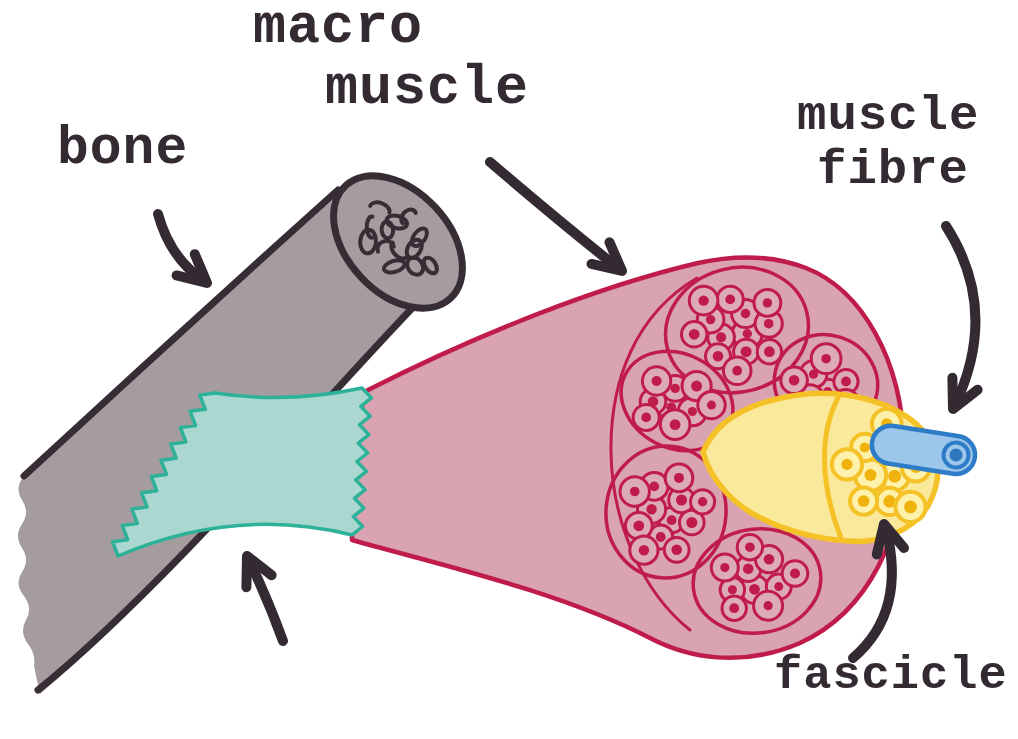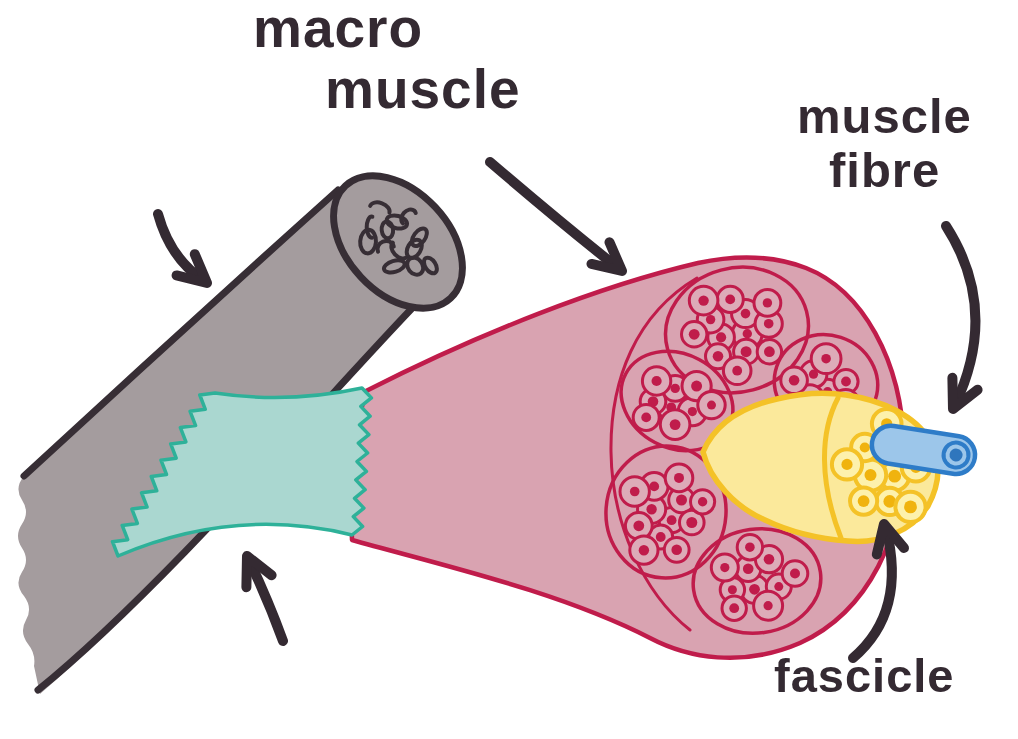--- a/index.html
+++ b/index.html
@@ -1,30 +1,30 @@
 <!DOCTYPE html>
 <html style="--ink: #342a32; --background: #ffffff; --bone_fill: #a49c9e; --bone_outline: #372e35; --muscle_fill: #d9a3b1; --muscle_fibre_fill: #ddabb8; --muscle_outline: #c01c4b; --tendon_fill: #aad7d0; --tendon_outline: #2eb199; --fascicle_fill: #fbe99b; --fascicle_face_fill: #fdf1ac; --fascicle_outline: #f4c227; --fascicle_dot: #f0b30e; --fibre_fill: #9cc6ea; --fibre_outline: #2e7cc8; --fibre_core: #2f76bd;"><head>
 <meta charset="utf-8">
 <style>
   html,body{margin:0;padding:0;background:#fff;}
   .stage{
     position:relative;width:1018px;height:739px;overflow:hidden;
     background:var(--background,#fff);
-    font-family:Liberation Sans, sans-serif;
+    font-family:Liberation Mono, monospace;
   }
   .stage svg{position:absolute;left:0;top:0;}
   .label{
     position:absolute;font-weight:bold;color:var(--ink,#342a32);
     letter-spacing:1px;line-height:1.1;white-space:nowrap;user-select:none;
   }
   #lbl-macro{left:253px;top:-2px;font-size:55px;}
   #lbl-macro .line2{margin-left:72px;}
   #lbl-bone{left:57px;top:120px;font-size:53px;}
   #lbl-fibre{left:797px;top:90px;font-size:49px;}
-  #lbl-fibre .line2{margin-left:32px;}
+  #lbl-fibre .line2{margin-left:20px;}
   #lbl-tendon{left:222px;top:643px;font-size:55px;}
   #lbl-fascicle{left:774px;top:650px;font-size:47px;}
 
   .bone-shaft{fill:var(--bone_fill);}
   .bone-edge{fill:none;stroke:var(--bone_outline);stroke-width:7;stroke-linecap:round;}
   .bone-cap{fill:var(--bone_fill);stroke:var(--bone_outline);stroke-width:7;}
   .bone-hole{fill:none;stroke:var(--bone_outline);stroke-width:4;stroke-linecap:round;}
   .muscle-body{fill:var(--muscle_fill);stroke:var(--muscle_outline);stroke-width:4.5;stroke-linejoin:round;}
   .muscle-line{fill:none;stroke:var(--muscle_outline);stroke-width:3;stroke-linecap:round;}
   .cluster-outline{fill:none;stroke:var(--muscle_outline);stroke-width:3.5;}
@@ -285,18 +285,19 @@
         <path d="M 283 641 Q 268 600 249 560"></path>
         <path d="M 271.6 575.2 L 247 556 L 246.4 587.2"></path>
       </g>
     </g>
   </svg>
 
   <div class="label" id="lbl-macro">
     <div class="line1">macro</div>
     <div class="line2">muscle</div>
   </div>
+  <div class="label" id="lbl-bone">bone</div>
   <div class="label" id="lbl-fibre">
     <div class="line1">muscle</div>
     <div class="line2">fibre</div>
   </div>
   <div class="label" id="lbl-fascicle">fascicle</div>
 </div>
 
 </body></html>

